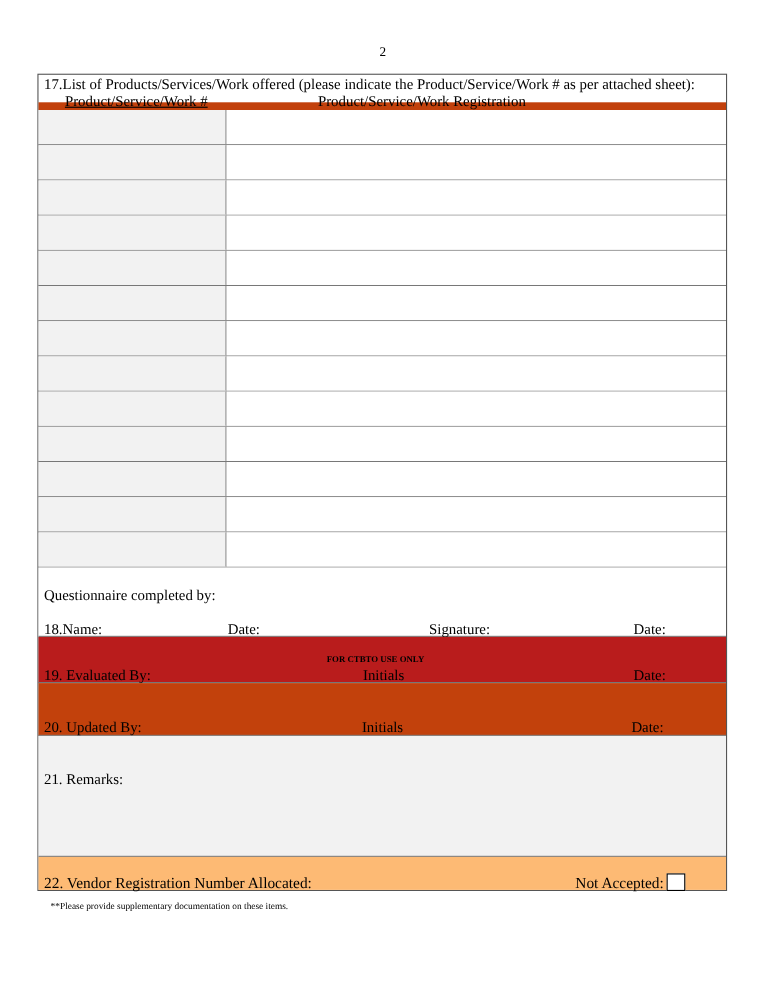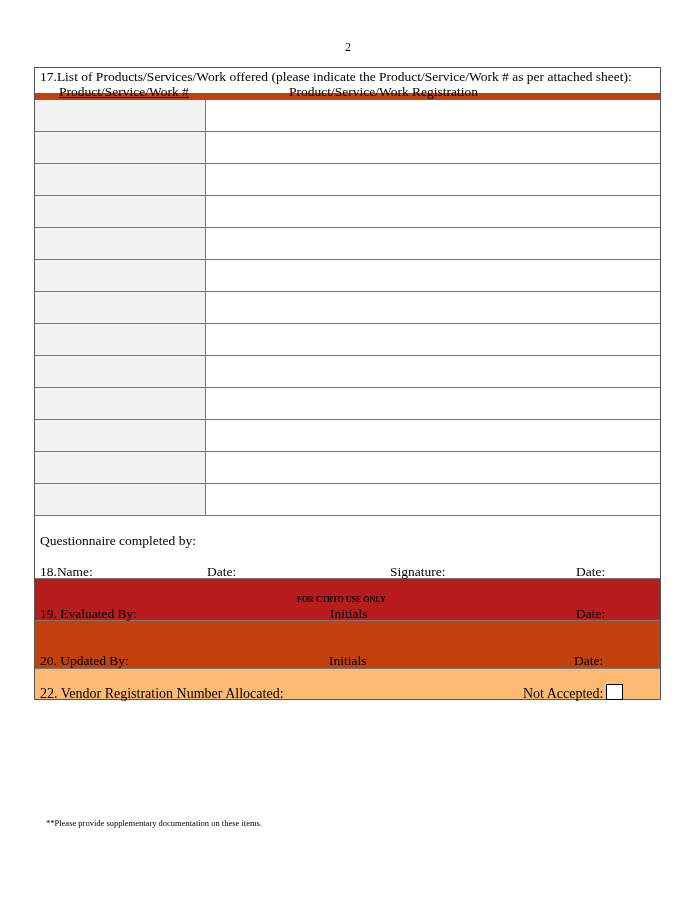--- a/index.html
+++ b/index.html
@@ -104,20 +104,23 @@
     <span style="left:295px;top:11px">Initials</span>
     <span style="left:541px;top:11px">Date:</span>
   </div>
 
   <div class="sec up">
     <span style="left:5px;top:16px">20. Updated By:</span>
     <span style="left:294px;top:16px">Initials</span>
     <span style="left:539px;top:16px">Date:</span>
   </div>
 
+  <div class="sec rm">
+    <span style="left:5px;top:16px">21. Remarks:</span>
+  </div>
 
   <div class="sec vd">
     <span style="left:5px;top:1px">22. Vendor Registration Number Allocated:</span>
     <span style="left:488px;top:1px">Not Accepted:</span>
     <span class="chk" style="top:-1px"></span>
   </div>
 </div>
 
 <div class="foot">
   <div>**Please provide supplementary documentation on these items.</div>

